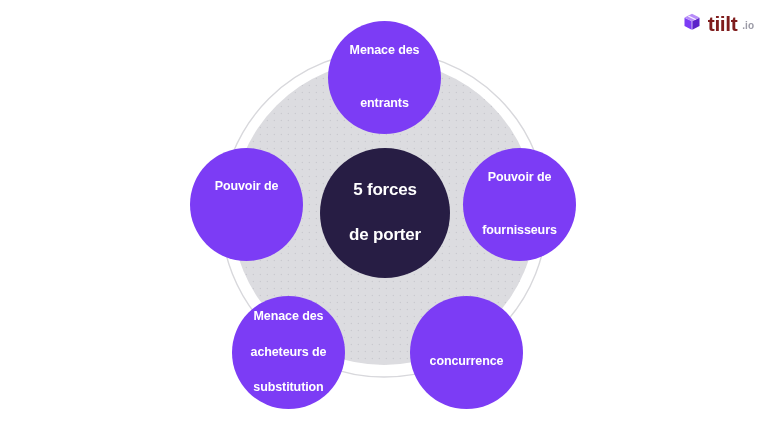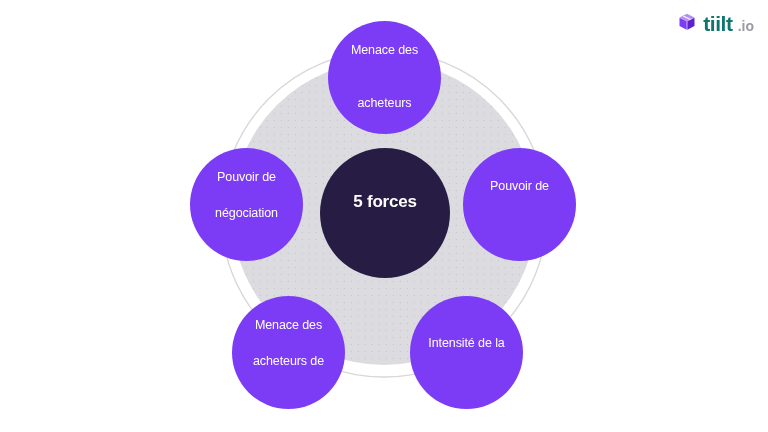--- a/index.html
+++ b/index.html
@@ -21,28 +21,28 @@
     top:10px; right:14px;
     display:flex;
     align-items:center;
     gap:6px;
     height:24px;
   }
   .logo-icon { width:20px; height:20px; display:block; }
   .logo-word {
     font-size:21px;
     font-weight:bold;
-    color:#0f766e;
+    color:#7f1d1d;
     letter-spacing:-0.4px;
     line-height:1;
     position:relative;
     top:1px;
   }
   .logo-tld {
-    font-size:14px;
+    font-size:10px;
     font-weight:bold;
     color:#9b9aa6;
     line-height:1;
     position:relative;
     top:4px;
     margin-left:-1px;
   }
 
   
   .diagram {
@@ -69,21 +69,21 @@
     letter-spacing:-0.1px;
   }
   .node-center {
     background:#271d44;
     width:130px; height:130px;
     font-size:17px;
     font-weight:bold;
     line-height:1.32;
     letter-spacing:-0.2px;
   }
-  .node span { display:block; padding:0 8px; }
+  .node span { display:block; padding:0 8px;font-weight:bold; }
 
   
   .n-top     { left:328px;  top:21px;  }
   .n-right   { left:463px;  top:148px; }
   .n-left    { left:190px;  top:148px; }
   .n-botleft { left:232px;  top:296px; }
   .n-botright{ left:410px;  top:296px; }
   .n-center  { left:320px;  top:148px; }
 </style>
 </head>
@@ -112,51 +112,55 @@
       </defs>
       <circle cx="384" cy="214" r="163" fill="none" stroke="#d8d8dc" stroke-width="1.4"></circle>
       <circle cx="384" cy="213" r="152" fill="#dcdce0"></circle>
       <circle cx="384" cy="213" r="152" fill="url(#dots)" opacity="0.55"></circle>
     </svg>
 
     <div class="node node-outer n-top">
       <span>
         <span>Menace des</span><br>
         <br>
-        <span>acheteurs</span>
+        <span>entrants</span>
       </span>
     </div>
 
     <div class="node node-outer n-right">
       <span>
         <span>Pouvoir de</span><br>
         <br>
+        <span>fournisseurs</span>
       </span>
     </div>
 
     <div class="node node-outer n-botright">
       <span>
-        <span>Intensité de la</span><br>
+        <br>
+        <span>concurrence</span>
       </span>
     </div>
 
     <div class="node node-outer n-botleft">
       <span>
         <span>Menace des</span><br>
         <span>acheteurs de</span><br>
+        <span>substitution</span>
       </span>
     </div>
 
     <div class="node node-outer n-left">
       <span>
         <span>Pouvoir de</span><br>
-        <span>négociation</span><br>
+        <br>
       </span>
     </div>
 
     <div class="node node-center n-center">
       <span>
         <span>5 forces</span><br>
+        <span>de porter</span>
       </span>
     </div>
 
   </div>
 </div>
 
 </body></html>

